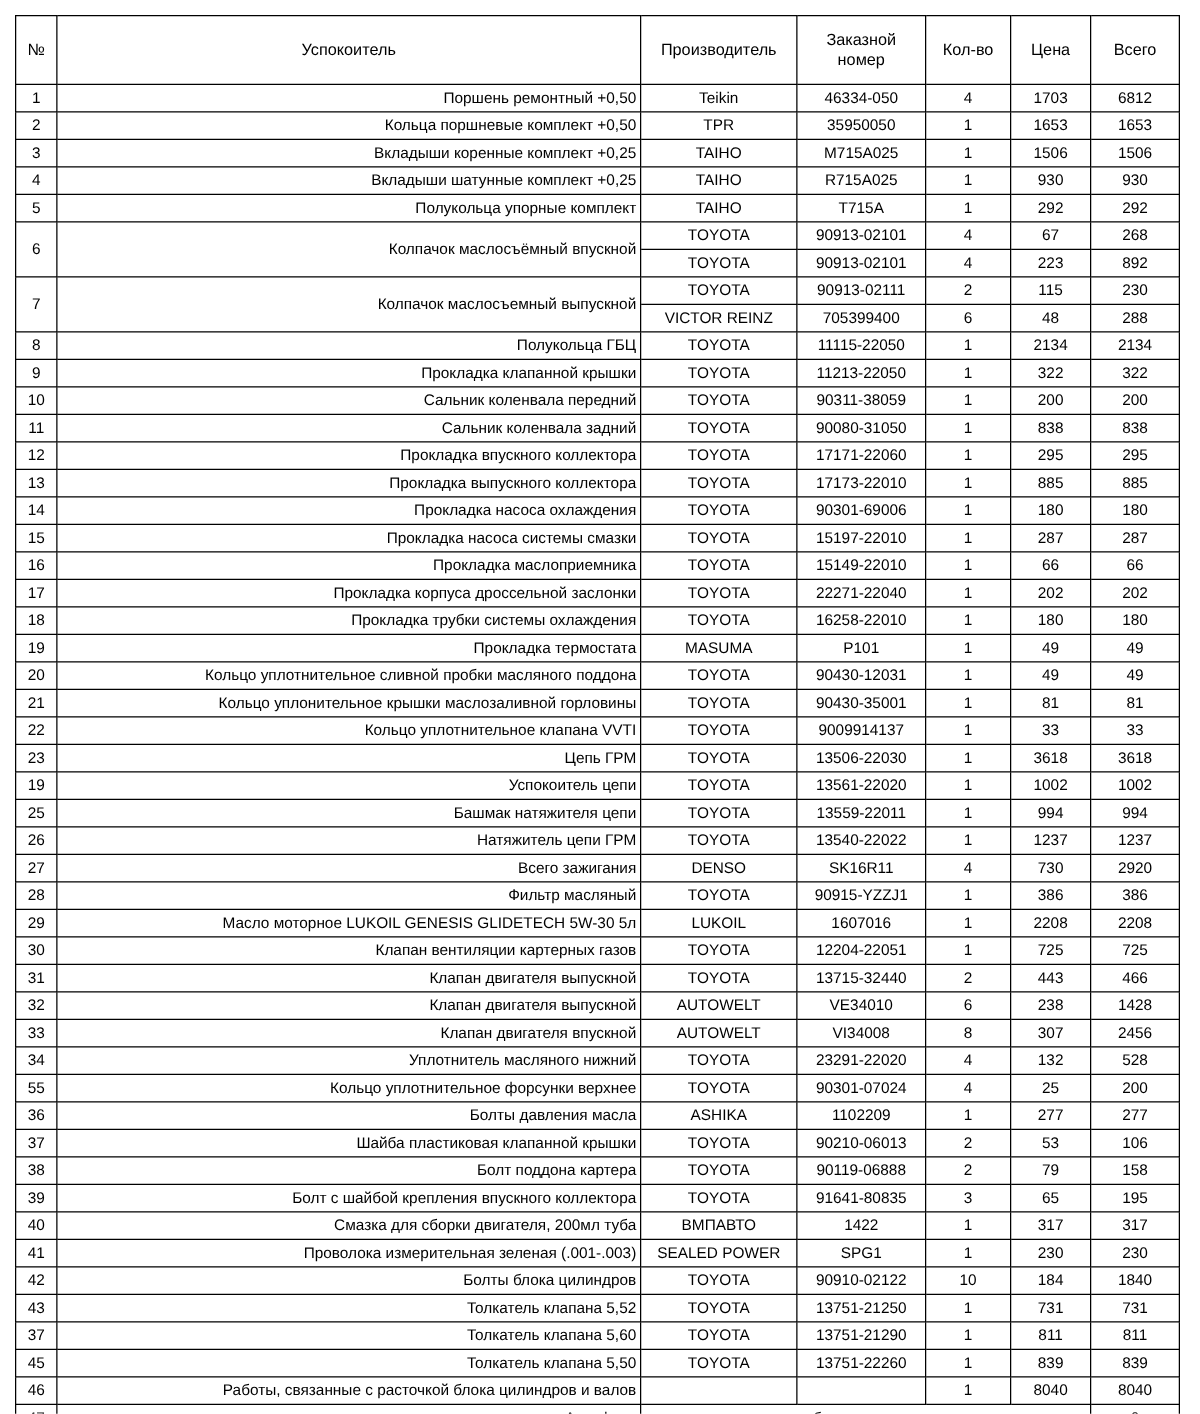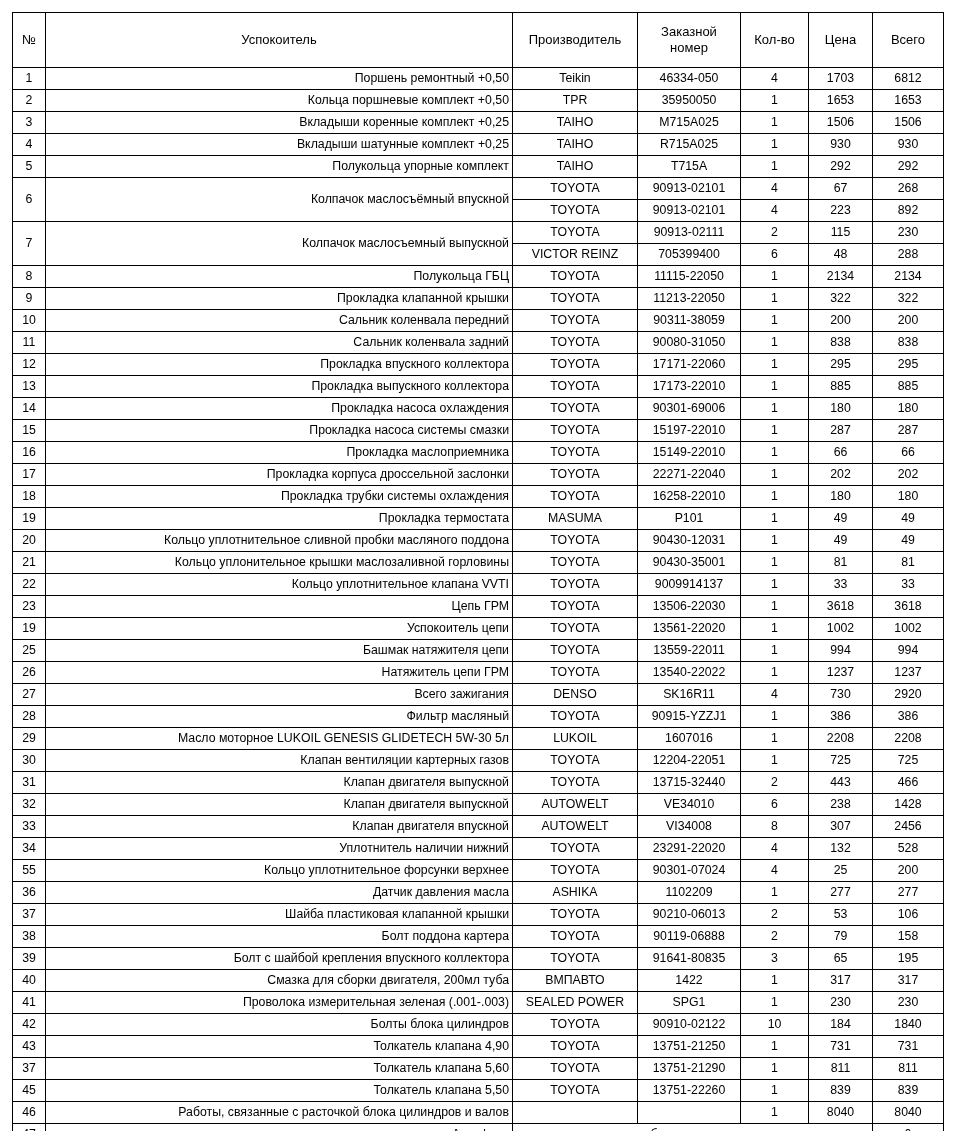--- a/index.html
+++ b/index.html
@@ -411,39 +411,39 @@
           <td class="num">33</td>
           <td class="name">Клапан двигателя впускной</td>
           <td class="maker">AUTOWELT</td>
           <td class="order">VI34008</td>
           <td class="qty">8</td>
           <td class="price">307</td>
           <td class="total">2456</td>
         </tr>
         <tr>
           <td class="num">34</td>
-          <td class="name">Уплотнитель наличии нижний</td>
+          <td class="name">Уплотнитель масляного нижний</td>
           <td class="maker">TOYOTA</td>
           <td class="order">23291-22020</td>
           <td class="qty">4</td>
           <td class="price">132</td>
           <td class="total">528</td>
         </tr>
         <tr>
           <td class="num">55</td>
           <td class="name">Кольцо уплотнительное форсунки верхнее</td>
           <td class="maker">TOYOTA</td>
           <td class="order">90301-07024</td>
           <td class="qty">4</td>
           <td class="price">25</td>
           <td class="total">200</td>
         </tr>
         <tr>
           <td class="num">36</td>
-          <td class="name">Датчик давления масла</td>
+          <td class="name">Болты давления масла</td>
           <td class="maker">ASHIKA</td>
           <td class="order">1102209</td>
           <td class="qty">1</td>
           <td class="price">277</td>
           <td class="total">277</td>
         </tr>
         <tr>
           <td class="num">37</td>
           <td class="name">Шайба пластиковая клапанной крышки</td>
           <td class="maker">TOYOTA</td>
@@ -492,21 +492,21 @@
           <td class="num">42</td>
           <td class="name">Болты блока цилиндров</td>
           <td class="maker">TOYOTA</td>
           <td class="order">90910-02122</td>
           <td class="qty">10</td>
           <td class="price">184</td>
           <td class="total">1840</td>
         </tr>
         <tr>
           <td class="num">43</td>
-          <td class="name">Толкатель клапана 4,90</td>
+          <td class="name">Толкатель клапана 5,52</td>
           <td class="maker">TOYOTA</td>
           <td class="order">13751-21250</td>
           <td class="qty">1</td>
           <td class="price">731</td>
           <td class="total">731</td>
         </tr>
         <tr>
           <td class="num">37</td>
           <td class="name">Толкатель клапана 5,60</td>
           <td class="maker">TOYOTA</td>

